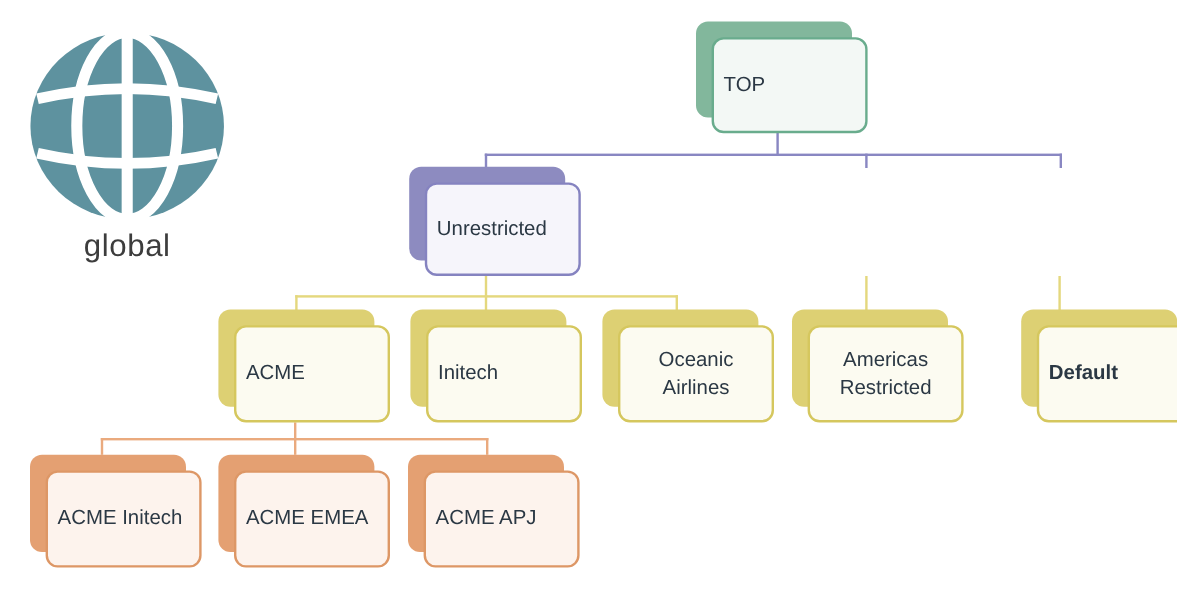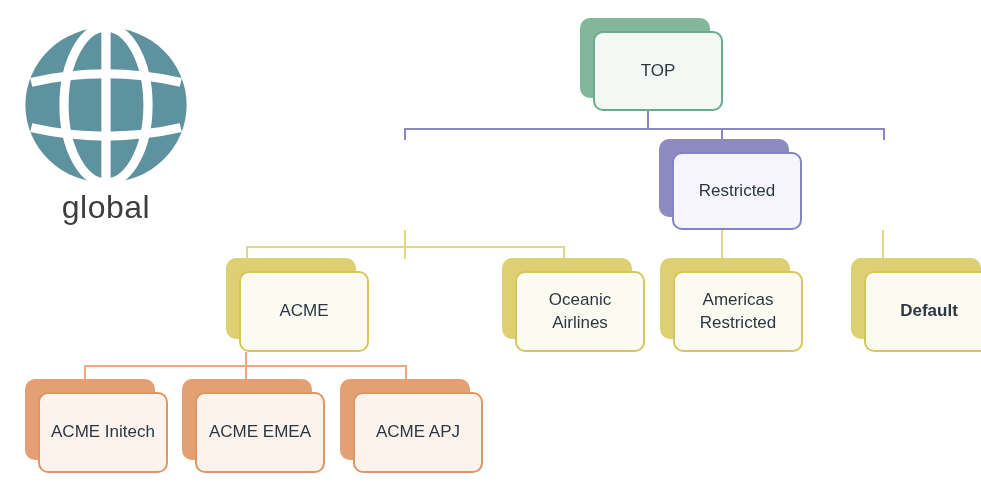--- a/index.html
+++ b/index.html
@@ -7,37 +7,37 @@
     position:relative;
     width:981px;height:495px;
     background:#ffffff;
     font-family:"Liberation Sans", sans-serif;
     overflow:hidden;
   }
   
   .globe-wrap{position:absolute;left:22px;top:24px;width:168px;text-align:center;}
   .globe-wrap svg{display:block;width:168px;height:162px;}
   .globe-label{
-    margin-top:3px;font-size:32px;color:var(--globe-label);letter-spacing:0.5px;
+    margin-top:3px;font-size:26px;color:var(--globe-label);letter-spacing:0.5px;
   }
   
   .conn{position:absolute;}
   .conn.purple{background:var(--conn-purple);}
   .conn.yellow{background:var(--conn-yellow);}
   .conn.orange{background:var(--conn-orange);}
   
   .card{position:absolute;width:130px;}
   .card .shadow{
     position:absolute;left:-13px;top:-13px;width:100%;height:100%;
     border-radius:10px;
   }
   .card .face{
     position:absolute;left:0;top:0;right:0;bottom:0;
     border-radius:10px;border:2px solid;
-    display:flex;align-items:center;justify-content:center;
+    display:flex;align-items:center;
     text-align:center;font-size:17px;line-height:1.3;
     color:var(--text);padding:4px 8px;box-sizing:border-box;
   }
   .card.green  .shadow{background:var(--green-shadow);}
   .card.green  .face{border-color:var(--green-border);background:var(--green-fill);}
   .card.purple .shadow{background:var(--purple-shadow);}
   .card.purple .face{border-color:var(--purple-border);background:var(--purple-fill);}
   .card.yellow .shadow{background:var(--yellow-shadow);}
   .card.yellow .face{border-color:var(--yellow-border);background:var(--yellow-fill);}
   .card.orange .shadow{background:var(--orange-shadow);}
@@ -83,31 +83,37 @@
   <div class="conn orange" style="left:245px;top:365px;width:2px;height:14px;"></div>
   <div class="conn orange" style="left:405px;top:365px;width:2px;height:14px;"></div>
 
   <div class="card green h80" style="left:593px;top:31px;">
     <div class="shadow"></div>
     <div class="face">
         <span>TOP</span>
       </div>
   </div>
 
-  <div class="card purple h78" style="left:672px;top:152px;">
+  <div class="card purple h78" style="left:354px;top:152px;">
     <div class="shadow"></div>
     <div class="face">
-        <span>Restricted</span>
+        <span>Unrestricted</span>
       </div>
   </div>
 
-  <div class="card yellow h81" style="left:195px;top:271px;margin-left:44px;">
+  <div class="card yellow h81" style="left:195px;top:271px;">
     <div class="shadow"></div>
     <div class="face">
         <span>ACME</span>
+      </div>
+  </div>
+  <div class="card yellow h81" style="left:355px;top:271px;">
+    <div class="shadow"></div>
+    <div class="face">
+        <span>Initech</span>
       </div>
   </div>
   <div class="card yellow h81" style="left:515px;top:271px;">
     <div class="shadow"></div>
     <div class="face">
         <span>Oceanic Airlines</span>
       </div>
   </div>
   <div class="card yellow h81" style="left:673px;top:271px;">
     <div class="shadow"></div>

